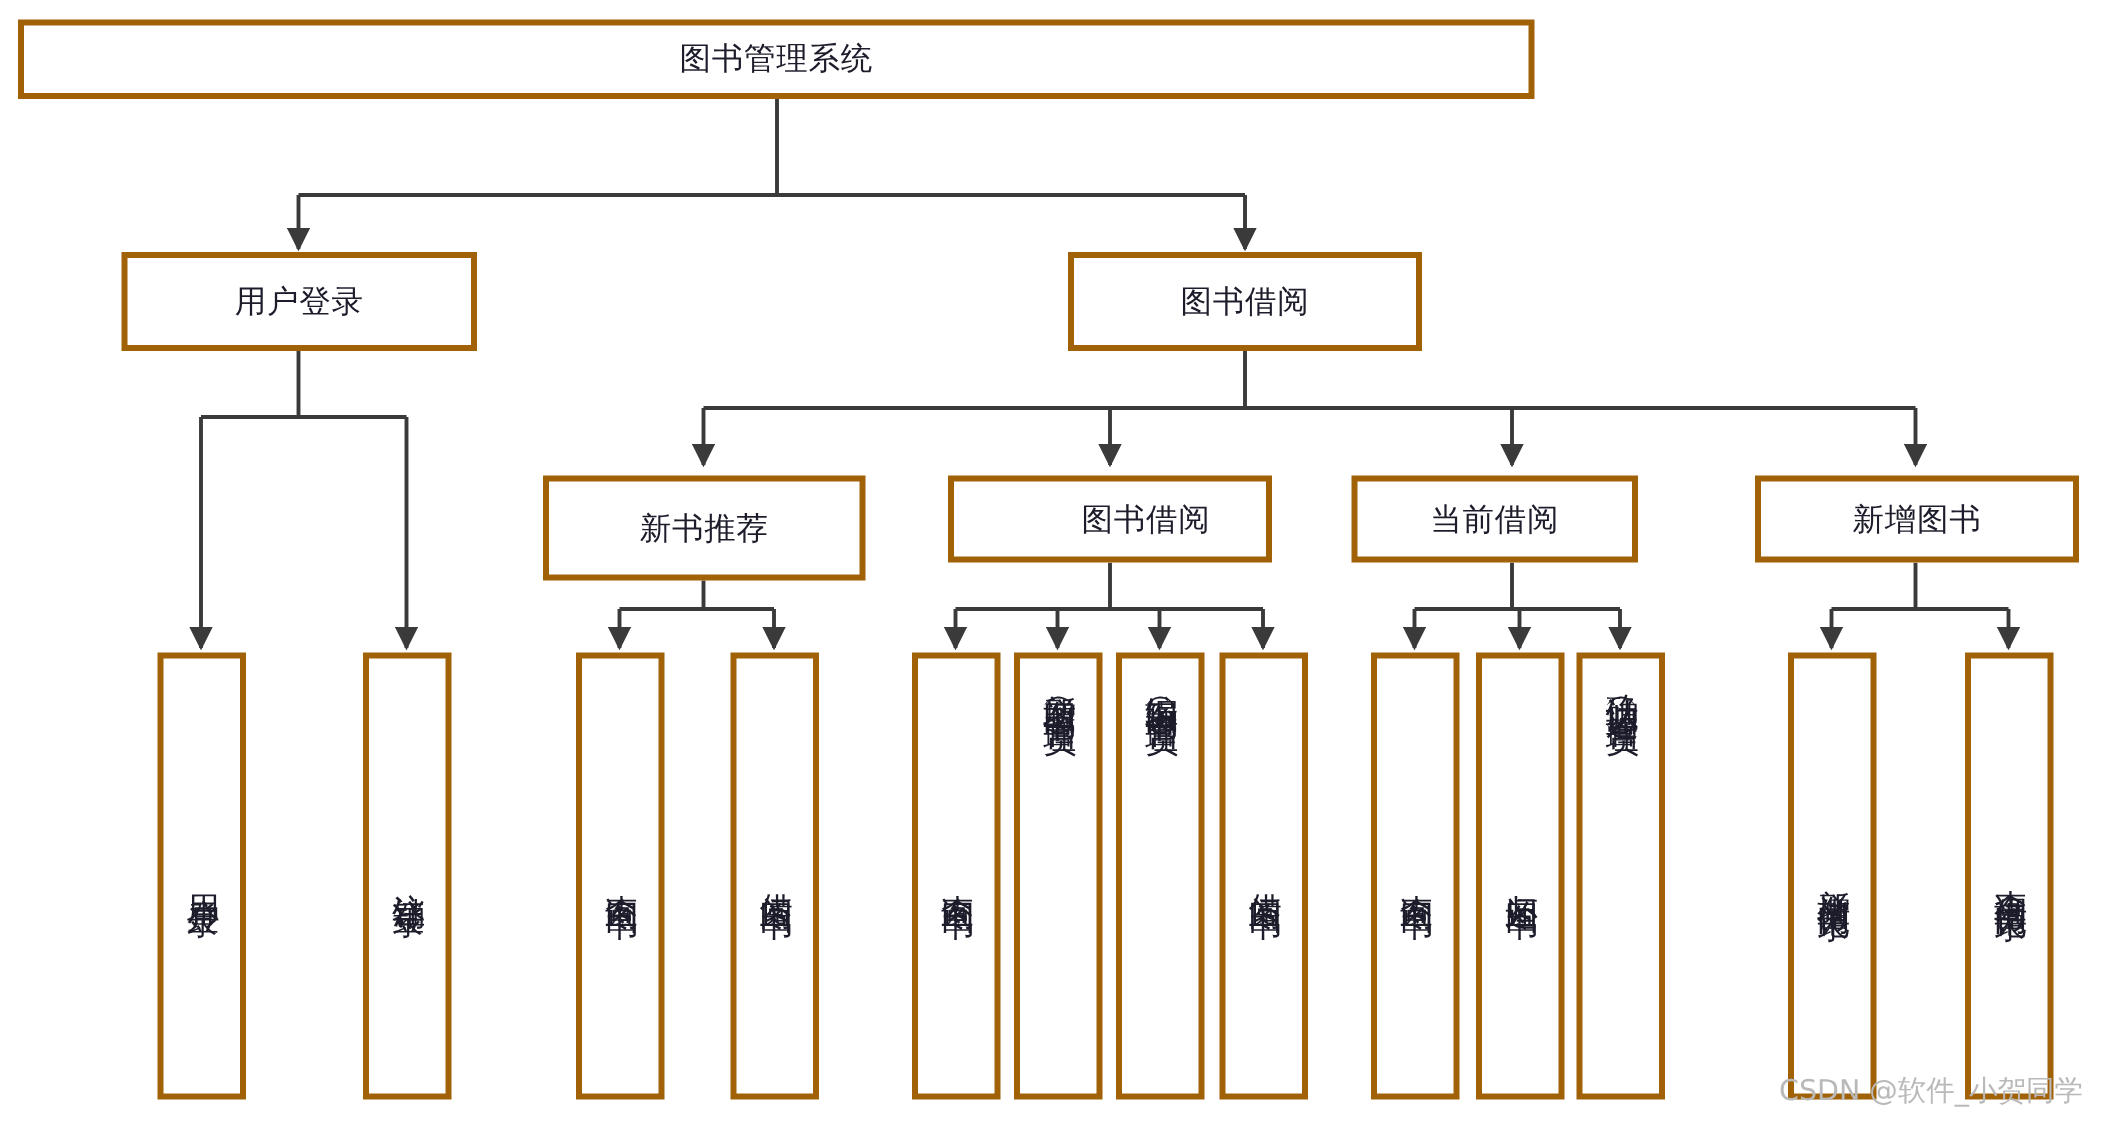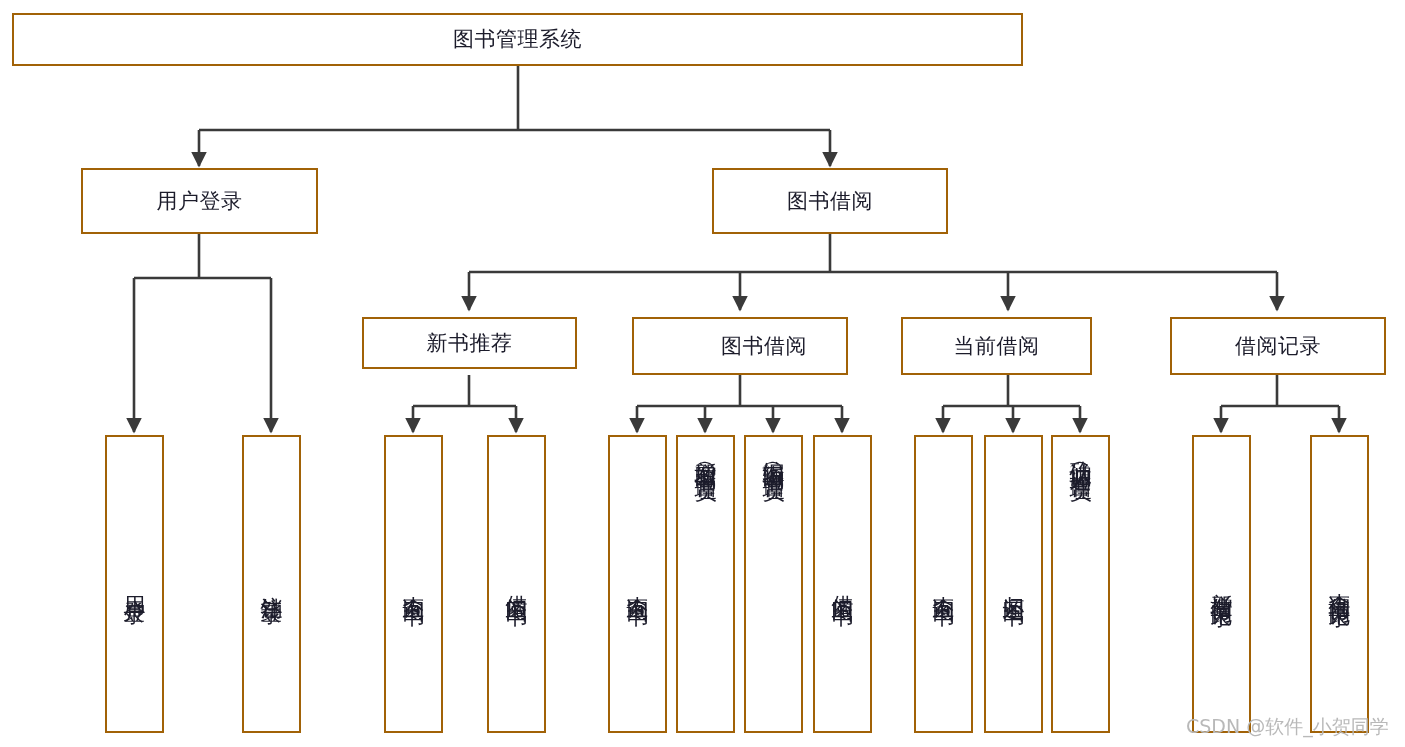--- a/index.html
+++ b/index.html
@@ -20,21 +20,21 @@
   #edge-layer {
     position: absolute;
     left: 0;
     top: 0;
     width: 1405px;
     height: 747px;
   }
   .node {
     position: absolute;
     box-sizing: border-box;
-    border: 2px solid #a16207;
+    border: 4px solid #a16207;
     background: #ffffff;
     display: flex;
     align-items: center;
     justify-content: center;
     color: #1c1c2b;
   }
   .node-label {
     display: block;
     text-align: center;
     line-height: 1.18;
@@ -131,31 +131,31 @@
     <span class="node-label">图书管理系统</span>
   </div>
 
   <div class="node horizontal" style="left:81px; top:168px; width:237px; height:66px;">
     <span class="node-label">用户登录</span>
   </div>
   <div class="node horizontal" style="left:712px; top:168px; width:236px; height:66px;">
     <span class="node-label">图书借阅</span>
   </div>
 
-  <div class="node horizontal" style="left:362px; top:317px; width:215px; height:52px;">
+  <div class="node horizontal" style="left:362px; top:317px; width:215px; height:70px;">
     <span class="node-label">新书推荐</span>
   </div>
   <div class="node horizontal" style="left:632px; top:317px; width:216px; height:58px;padding-left:48px;">
     <span class="node-label">图书借阅</span>
   </div>
   <div class="node horizontal" style="left:901px; top:317px; width:191px; height:58px;">
     <span class="node-label">当前借阅</span>
   </div>
   <div class="node horizontal" style="left:1170px; top:317px; width:216px; height:58px;">
-    <span class="node-label">借阅记录</span>
+    <span class="node-label">新增图书</span>
   </div>
 
   <div class="node vertical centered" style="left:105px; top:435px; width:59px; height:298px;">
     <span class="node-label">用户登录</span>
   </div>
   <div class="node vertical centered" style="left:242px; top:435px; width:59px; height:298px;">
     <span class="node-label">注销登录</span>
   </div>
 
   <div class="node vertical centered" style="left:384px; top:435px; width:59px; height:298px;">

